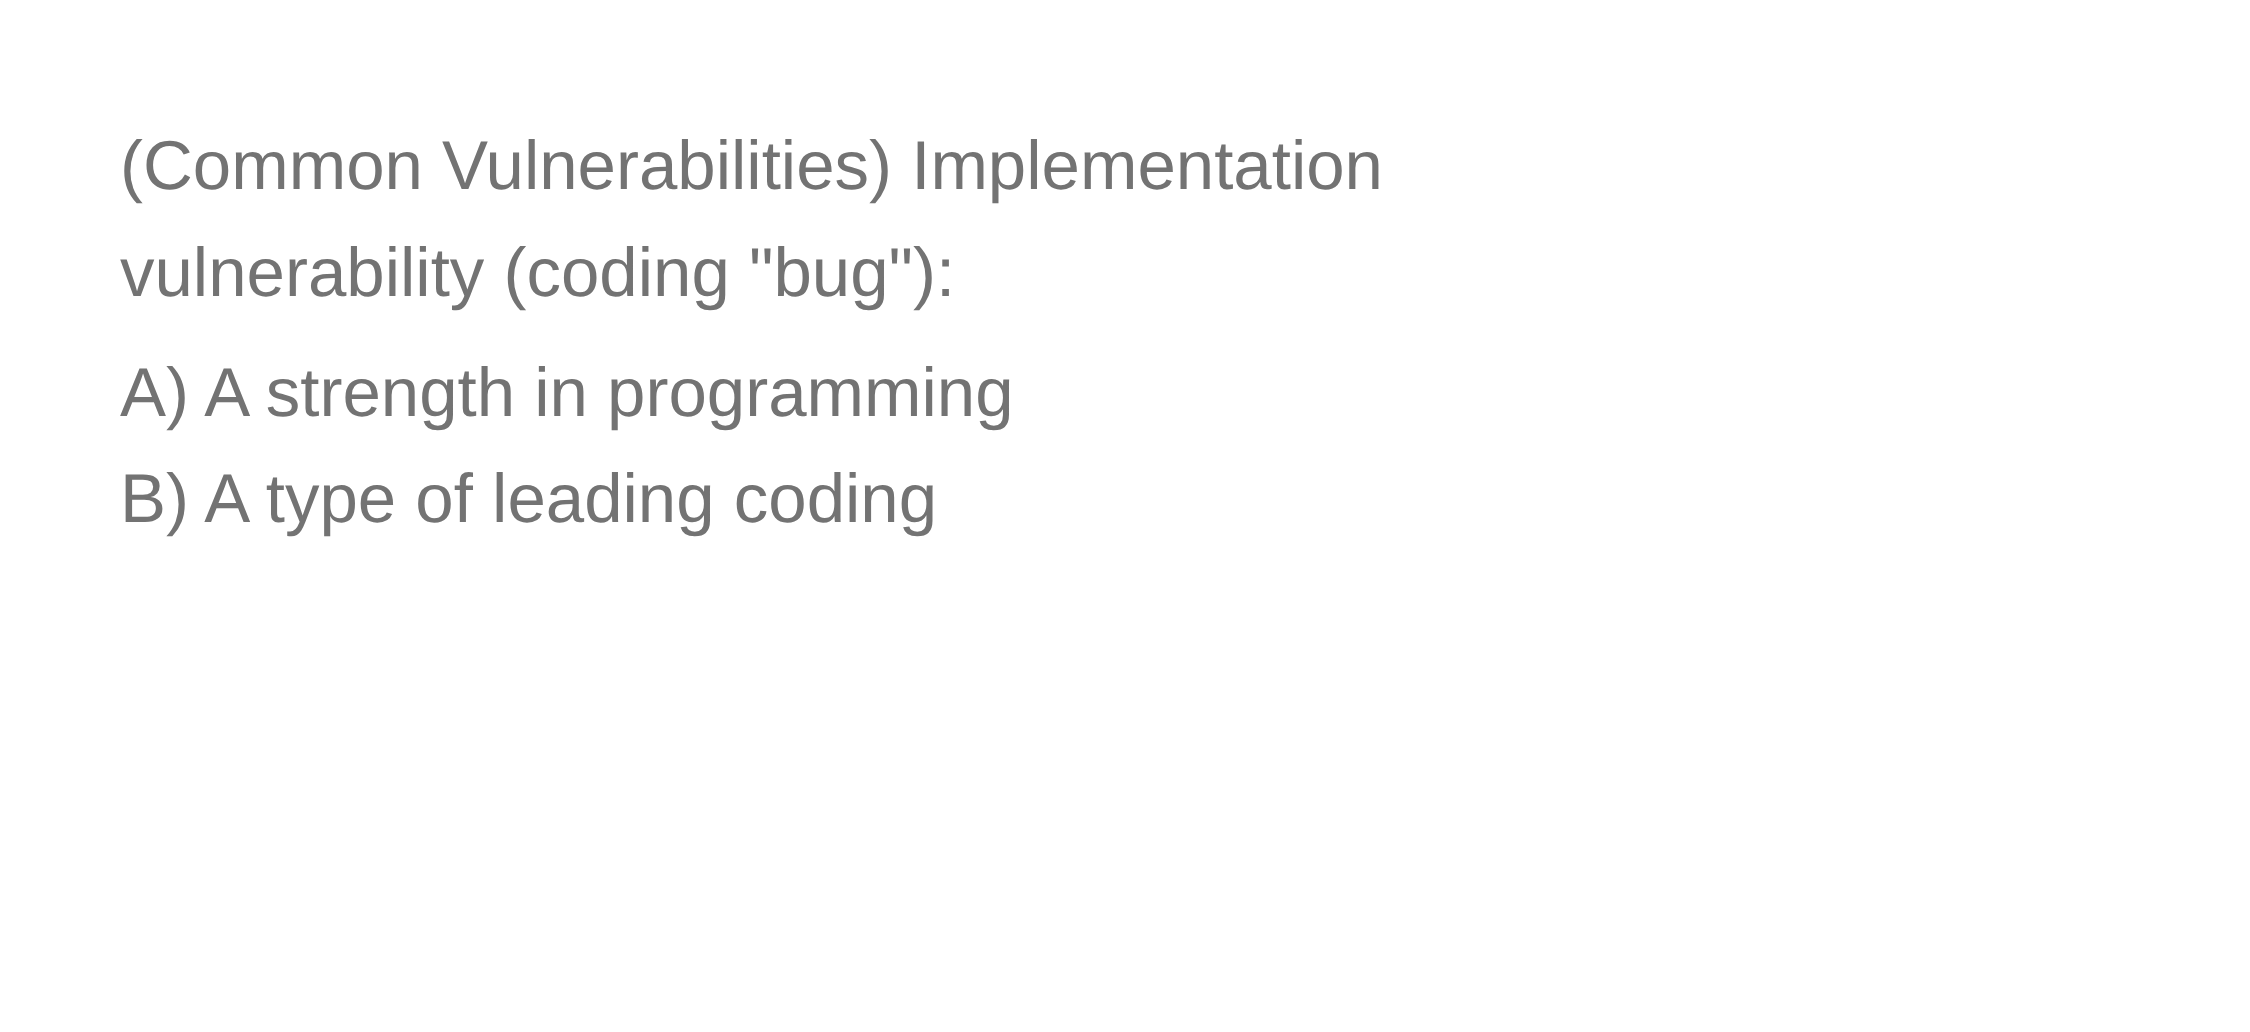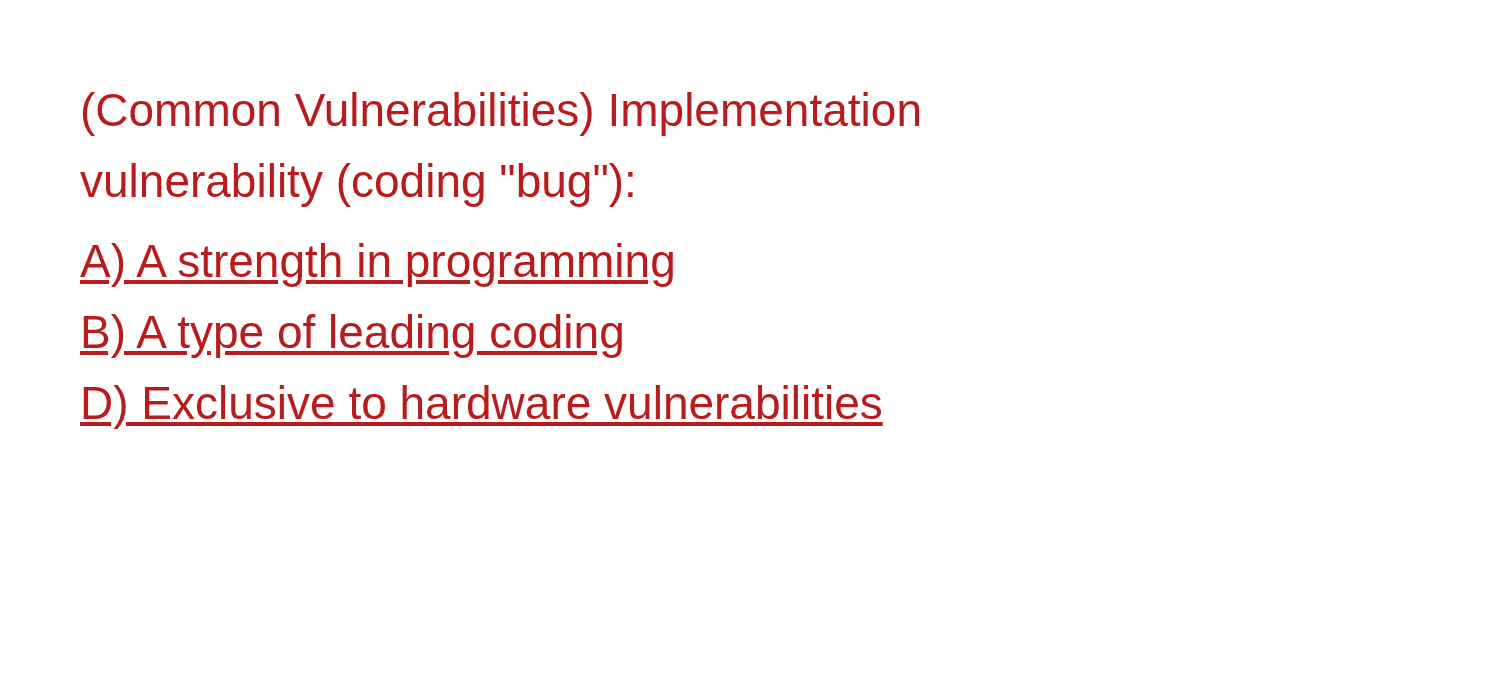--- a/index.html
+++ b/index.html
@@ -10,35 +10,33 @@
     body {
       width: 1500px;
       height: 688px;
       background: #ffffff;
       font-family: -apple-system, BlinkMacSystemFont, "Segoe UI", Helvetica, Arial, sans-serif;
       padding: 75px 80px;
     }
     .question-container {
       font-size: 46px;
       line-height: 1.55;
-      color: #b91c1c;
+      color: #737373;
       font-weight: 400;
     }
     .question-text {
       margin-bottom: 8px;
     }
     .option {
       display: block;
-      text-decoration: underline;
     }
   </style>
 </head>
 <body>
 
 <div class="question-container">
   <div class="question-text">
     <span>(Common Vulnerabilities) Implementation</span><br>
     <span>vulnerability (coding "bug"):</span>
   </div>
   <div class="option">A) A strength in programming</div>
   <div class="option">B) A type of leading coding</div>
-  <div class="option">D) Exclusive to hardware vulnerabilities</div>
 </div>
 
 </body></html>

